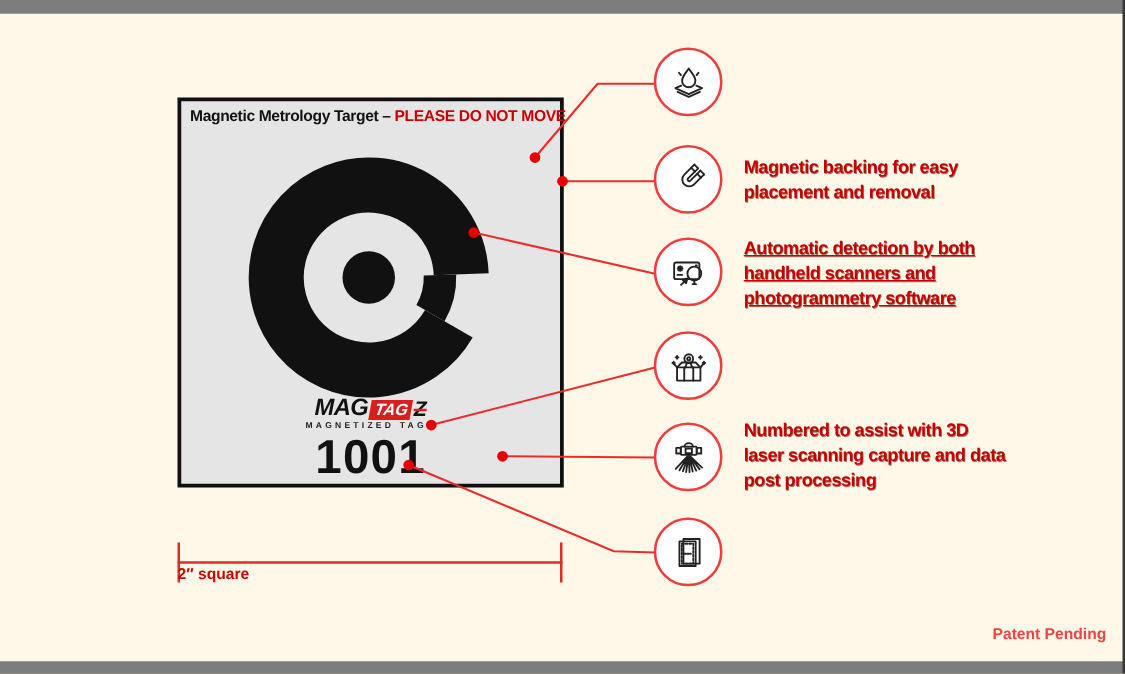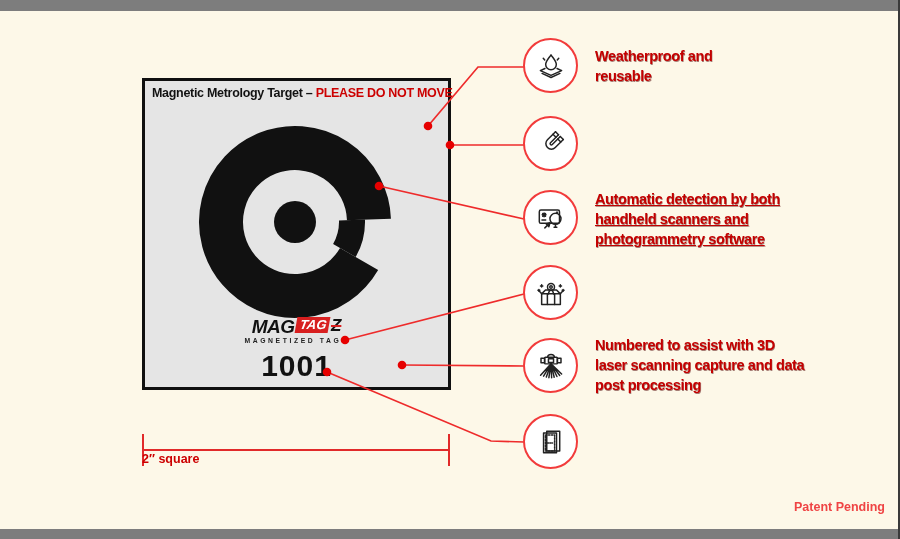--- a/index.html
+++ b/index.html
@@ -11,29 +11,29 @@
   .right-edge{position:absolute;top:0;right:0;width:2px;height:539px;background:#3a3a3a;}
 
   
   .card{position:absolute;left:142px;top:78px;width:303px;height:306px;background:#e5e5e5;
         border:3px solid #101010;z-index:1;}
   .card-title{position:absolute;left:7px;top:5px;width:292px;font-size:12.5px;font-weight:800;
         letter-spacing:-0.3px;color:#121212;white-space:nowrap;}
   .card-title .red{color:#cc0000;}
   .fiducial{position:absolute;left:50px;top:41px;width:200px;height:200px;}
   .logo{position:absolute;left:0;top:236px;width:100%;text-align:center;line-height:1;}
-  .logo-row{display:inline-flex;align-items:flex-start;font-style:italic;font-weight:900;}
+  .logo-row{display:inline-flex;align-items:flex-end;font-style:italic;font-weight:900;}
   .logo-mag{font-size:19px;color:#111;letter-spacing:-0.5px;}
   .logo-tag{background:#d81f1f;color:#fff;font-size:13px;padding:1px 3px 2px 4px;margin-left:2px;
         transform:skewX(-10deg);display:inline-block;}
   .logo-z{font-size:17px;color:#111;margin-left:1px;text-decoration:line-through;
         text-decoration-color:#d81f1f;text-decoration-thickness:2px;}
   .logo-sub{margin-top:2px;font-size:6.8px;font-weight:700;letter-spacing:2.6px;color:#222;}
   .target-number{position:absolute;left:0;top:271px;width:100%;text-align:center;
-        font-size:30px;line-height:28px;font-weight:800;letter-spacing:1px;color:#111;}
+        font-size:38px;line-height:28px;font-weight:800;letter-spacing:1px;color:#111;}
 
   
   .dim-line{position:absolute;left:142px;top:449px;width:308px;height:0;border-top:2px solid #e12a2a;}
   .dim-tick{position:absolute;top:434px;width:2px;height:32px;background:#e12a2a;}
   .dim-tick.left{left:142px;} .dim-tick.right{left:448px;}
   .dim-label{position:absolute;left:142px;top:452px;width:308px;
         font-size:12.5px;font-weight:800;color:#cc0000;}
 
   
   .leaders{position:absolute;left:0;top:0;z-index:2;pointer-events:none;}
@@ -113,32 +113,32 @@
   </svg>
 
   <div class="fcircle c1">
     <svg class="g-icon" viewBox="0 0 32 32">
       <path d="M16 5.5 C13.5 9.2 11 11.6 11 14.6 a5 5 0 0 0 10 0 C21 11.6 18.5 9.2 16 5.5 Z"></path>
       <path d="M8.7 8.7 l1.4 1.7 M23.3 8.7 l-1.4 1.7"></path>
       <path d="M6 20.3 l4.3 -1.9 M21.7 18.4 l4.3 1.9 M6 20.3 l10 4.5 l10 -4.5"></path>
       <path d="M7.6 23 L16 26.8 L24.4 23"></path>
     </svg>
   </div>
-  <div class="ftext t1">Weatherproof and
-reusable</div>
 
   <div class="fcircle c2">
     <svg class="g-icon" viewBox="0 0 32 32">
       <g transform="rotate(45 16 16)">
         <path d="M10.8 4.8 V15.5 a5.2 5.2 0 0 0 10.4 0 V4.8"></path>
         <path d="M14.8 4.8 V15.5 a1.2 1.2 0 0 0 2.4 0 V4.8"></path>
         <path d="M10.8 4.8 H14.8 M17.2 4.8 H21.2 M10.8 8.2 H14.8 M17.2 8.2 H21.2"></path>
       </g>
     </svg>
   </div>
+  <div class="ftext t2">Magnetic backing for easy
+placement and removal</div>
 
   <div class="fcircle c3">
     <svg class="g-icon" viewBox="0 0 32 32">
       <rect x="5" y="8.5" width="19" height="12.5" rx="1.5"></rect>
       <path d="M9.5 11.2 v3.6 M7.7 13 h3.6 M8.2 11.7 l2.6 2.6 M10.8 11.7 l-2.6 2.6" stroke-width="1.1"></path>
       <path d="M7.5 17.8 h3.5 M21.3 10.6 h0.8" stroke-width="1.1"></path>
       <circle cx="20.2" cy="16.8" r="5.2" fill="#fff"></circle>
       <path d="M20.2 22 v2.6 M18.9 24.8 h2.6"></path>
       <path d="M10.2 25.3 l4.2 -4.2"></path>
       <path d="M15 20.5 l-3.6 1 l2.6 2.6 l1 -3.6 Z" fill="#222" stroke="none"></path>

